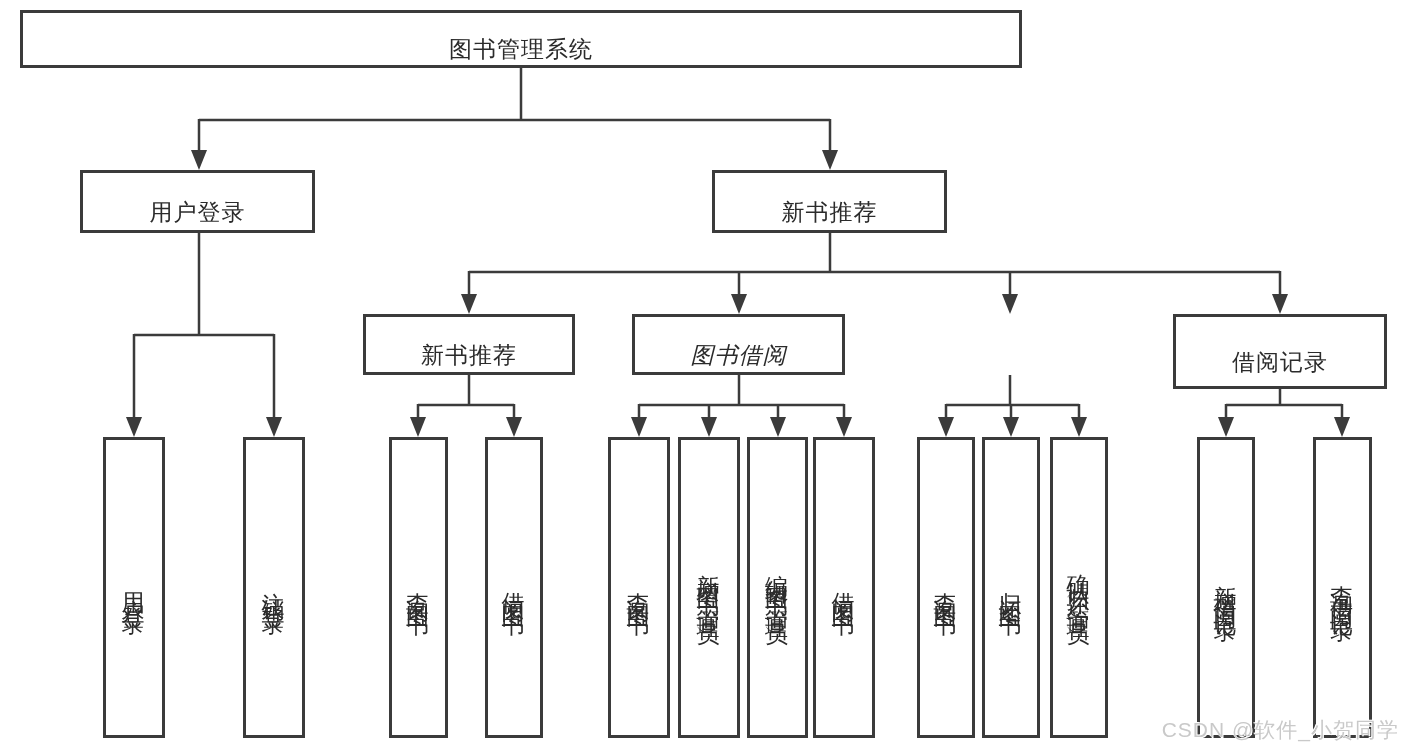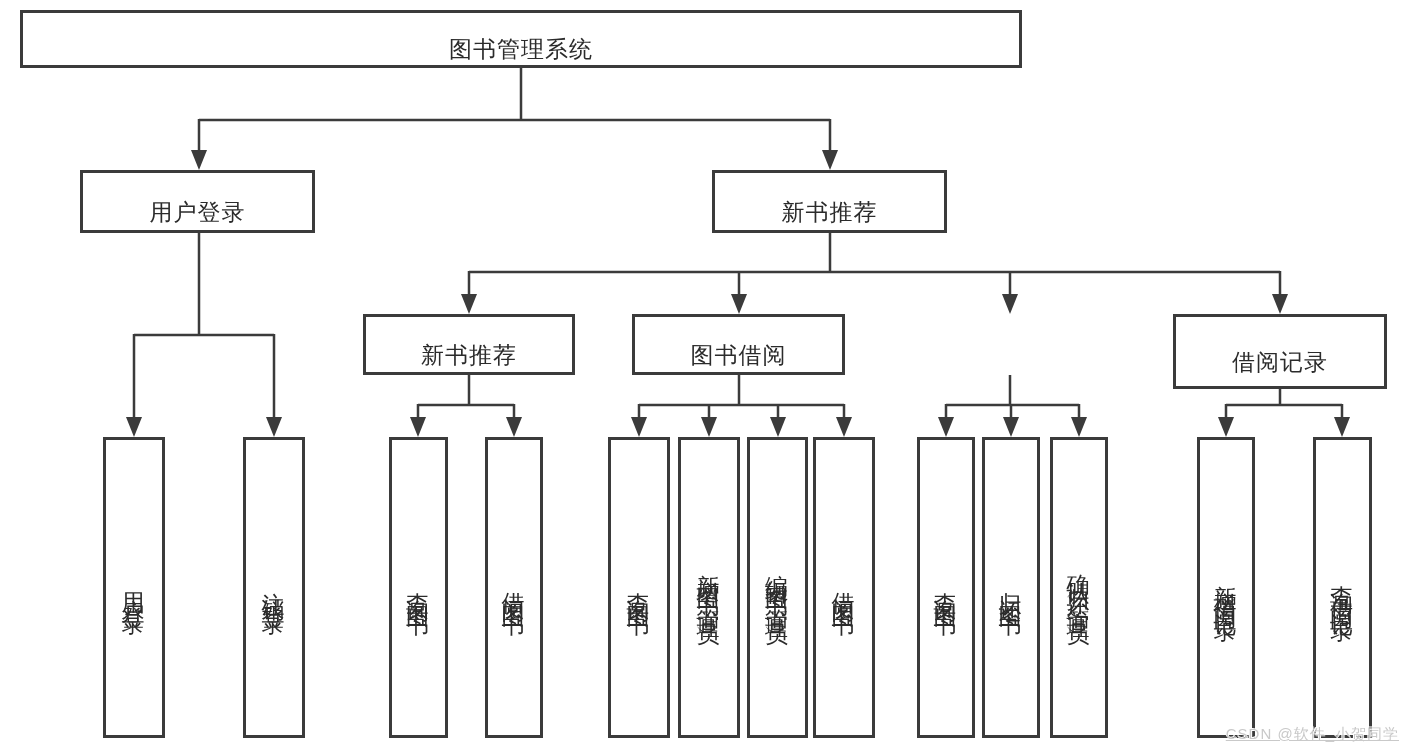--- a/index.html
+++ b/index.html
@@ -36,27 +36,26 @@
     writing-mode: vertical-rl;
     text-orientation: mixed;
     font-size: 23px;
     letter-spacing: 7px;
     white-space: nowrap;
   }
   #watermark {
     position: absolute;
     right: 6px;
     bottom: 3px;
-    font-size: 15px;
+    font-size: 21px;
     letter-spacing: 1px;
     color: #c9c9c9;
     text-shadow: 1px 1px 0 #ffffff, -1px -1px 0 #ffffff;
     white-space: nowrap;
     z-index: 10;
-    text-decoration: underline;
   }
 </style>
 </head>
 <body>
 
 <div id="canvas">
 
   <svg id="connectors" viewBox="0 0 1405 747" xmlns="http://www.w3.org/2000/svg">
     <g stroke="#3b3b3b" stroke-width="2.5" fill="none">
 
@@ -104,21 +103,21 @@
   <div class="box" style="left:80px; top:170px; width:235px; height:63px;">
     <span class="h-label">用户登录</span>
   </div>
   <div class="box" style="left:712px; top:170px; width:235px; height:63px;">
     <span class="h-label">新书推荐</span>
   </div>
 
   <div class="box" style="left:363px; top:314px; width:212px; height:61px;">
     <span class="h-label">新书推荐</span>
   </div>
-  <div class="box" style="left:632px; top:314px; width:213px; height:61px;">
+  <div class="box" style="left:632px; top:314px; width:213px; height:61px;font-style:italic;">
     <span class="h-label">图书借阅</span>
   </div>
   <div class="box" style="left:1173px; top:314px; width:214px; height:75px;">
     <span class="h-label">借阅记录</span>
   </div>
 
   <div class="box" style="left:103px; top:437px; width:62px; height:301px;">
     <span class="v-label">用户登录</span>
   </div>
   <div class="box" style="left:243px; top:437px; width:62px; height:301px;">

